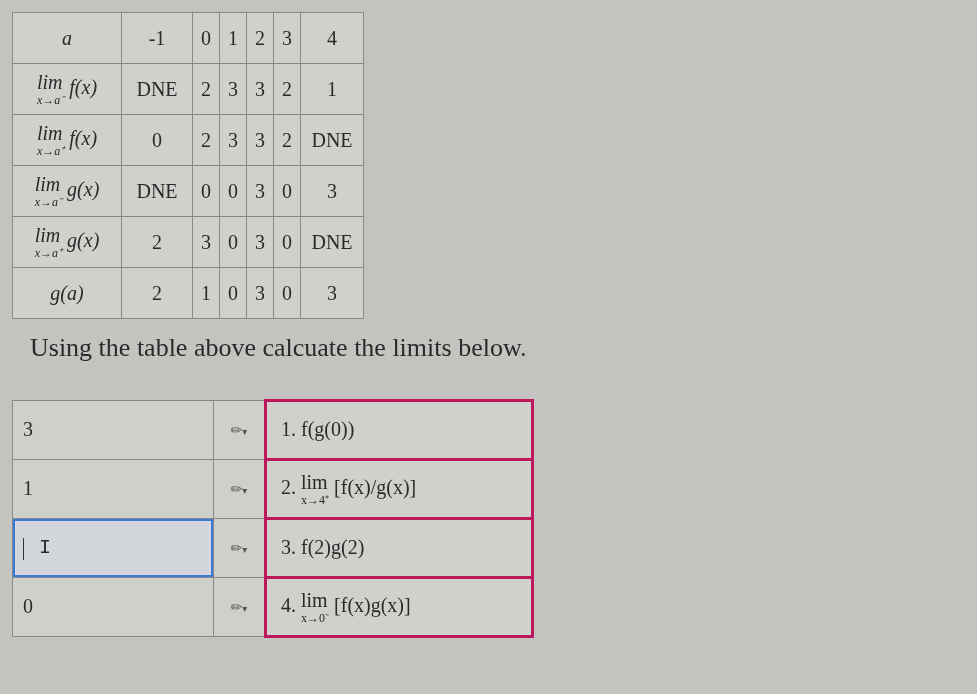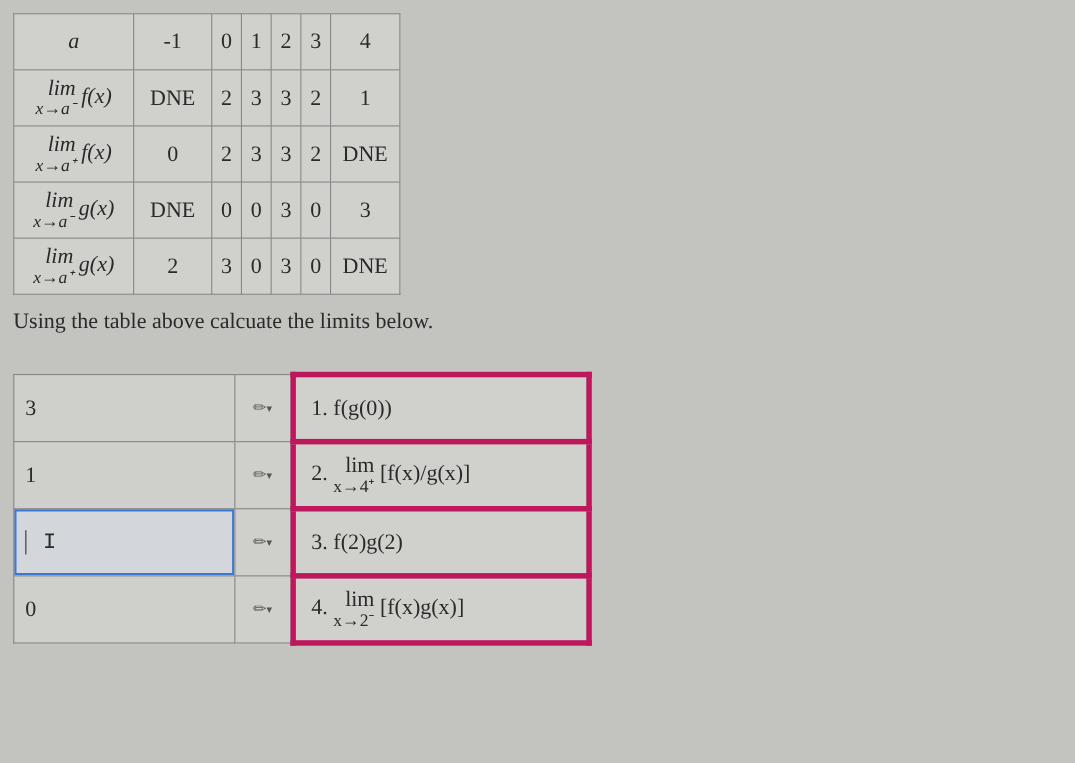--- a/index.html
+++ b/index.html
@@ -30,32 +30,32 @@
   }
   table.data-table td.rowhdr {
     width: 96px;
     font-style: italic;
   }
   table.data-table td.c1 { width: 58px; }
   table.data-table td.cn { width: 20px; padding:4px 3px; }
   table.data-table td.cl { width: 50px; }
   .lim {
     display: inline-block;
-    text-align: right;
+    text-align: left;
     line-height: 1;
     vertical-align: middle;
     font-family: Liberation Serif, serif;
   }
   .lim .top { font-size: 20px; }
-  .lim .bot { font-size: 16px; display:block; margin-top:2px;}
+  .lim .bot { font-size: 12px; display:block; margin-top:2px;}
   .fn { }
   .instr {
-    font-size: 20px;
+    font-size: 26px;
     line-height: 1.6;
-    margin: 4px 0 30px 0;
+    margin: 4px 0 30px 18px;
   }
   table.answer-table {
     border-collapse: collapse;
   }
   table.answer-table td {
     vertical-align: middle;
     font-size: 20px;
     padding: 6px 10px;
     height: 44px;
   }
@@ -70,21 +70,21 @@
   }
   table.answer-table td.iconcell {
     width: 30px;
     border: 1px solid #888;
     text-align: center;
     background: #cfcfcb;
     font-size: 16px;
     color: #555;
   }
   table.answer-table td.qcell {
-    border: 5px solid #be185d;
+    border: 3px solid #be185d;
     background: #d0d0cc;
     padding-left: 14px;
     min-width: 240px;
   }
   .cursor-bar {
     display:inline-block;
     width:1px;
     height:22px;
     background:#333;
     vertical-align:middle;
@@ -161,20 +161,29 @@
         <span class="lim"><span class="top">lim</span><span class="bot">x→a⁺</span></span>
         <span class="fn">g(x)</span>
       </td>
       <td class="c1">2</td>
       <td class="cn">3</td>
       <td class="cn">0</td>
       <td class="cn">3</td>
       <td class="cn">0</td>
       <td class="cl">DNE</td>
     </tr>
+    <tr>
+      <td class="rowhdr"><span class="fn">g(a)</span></td>
+      <td class="c1">2</td>
+      <td class="cn">1</td>
+      <td class="cn">0</td>
+      <td class="cn">3</td>
+      <td class="cn">0</td>
+      <td class="cl">3</td>
+    </tr>
   </tbody>
     </table>
 
   <div class="instr">
     <span>Using the table above calcuate the limits below.</span><br>
   </div>
 
   <table class="answer-table">
     <tbody>
         <tr>
@@ -198,19 +207,19 @@
       </td>
       <td class="iconcell"><span class="pencil">✎</span><span class="caret">▾</span></td>
       <td class="qcell">
         <span>3.</span>&nbsp;<span class="fn">f(2)g(2)</span>
       </td>
     </tr>
     <tr>
       <td class="inputcell"><span>0</span></td>
       <td class="iconcell"><span class="pencil">✎</span><span class="caret">▾</span></td>
       <td class="qcell">
-        <span>4.</span>&nbsp;<span class="lim"><span class="top">lim</span><span class="bot">x→2⁻</span></span> <span class="fn">[f(x)g(x)]</span>
+        <span>4.</span>&nbsp;<span class="lim"><span class="top">lim</span><span class="bot">x→0⁻</span></span> <span class="fn">[f(x)g(x)]</span>
       </td>
     </tr>
   </tbody>
     </table>
 
 </div>
 
 </body></html>

